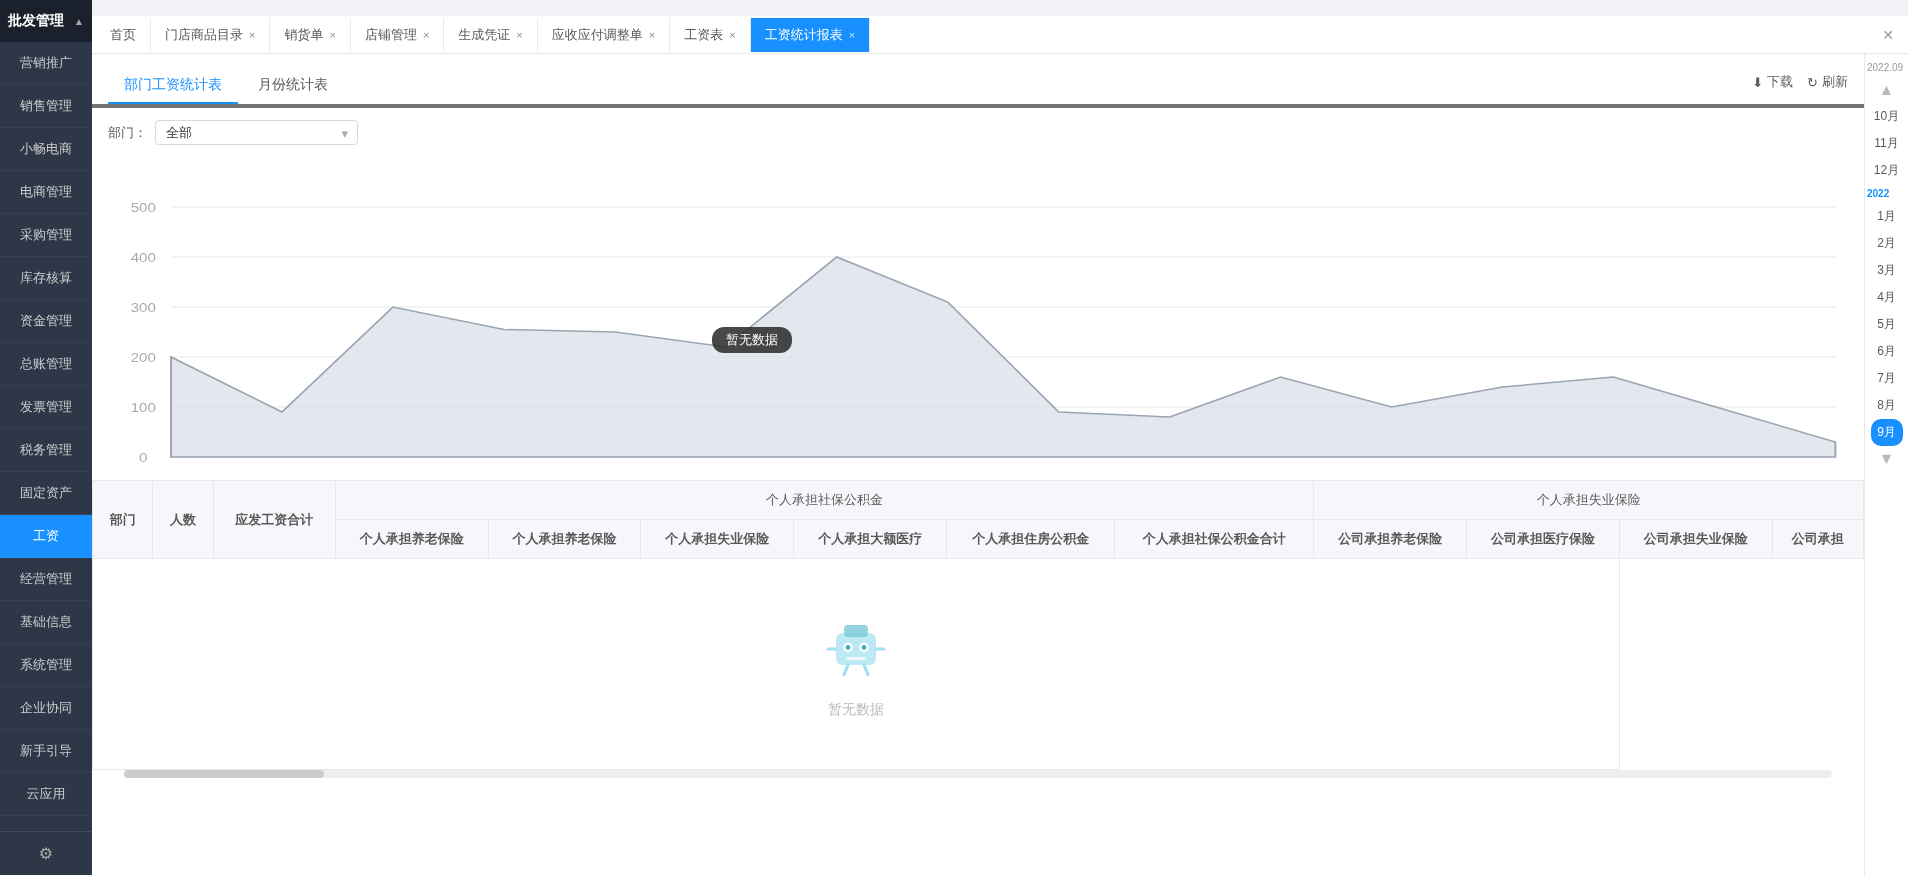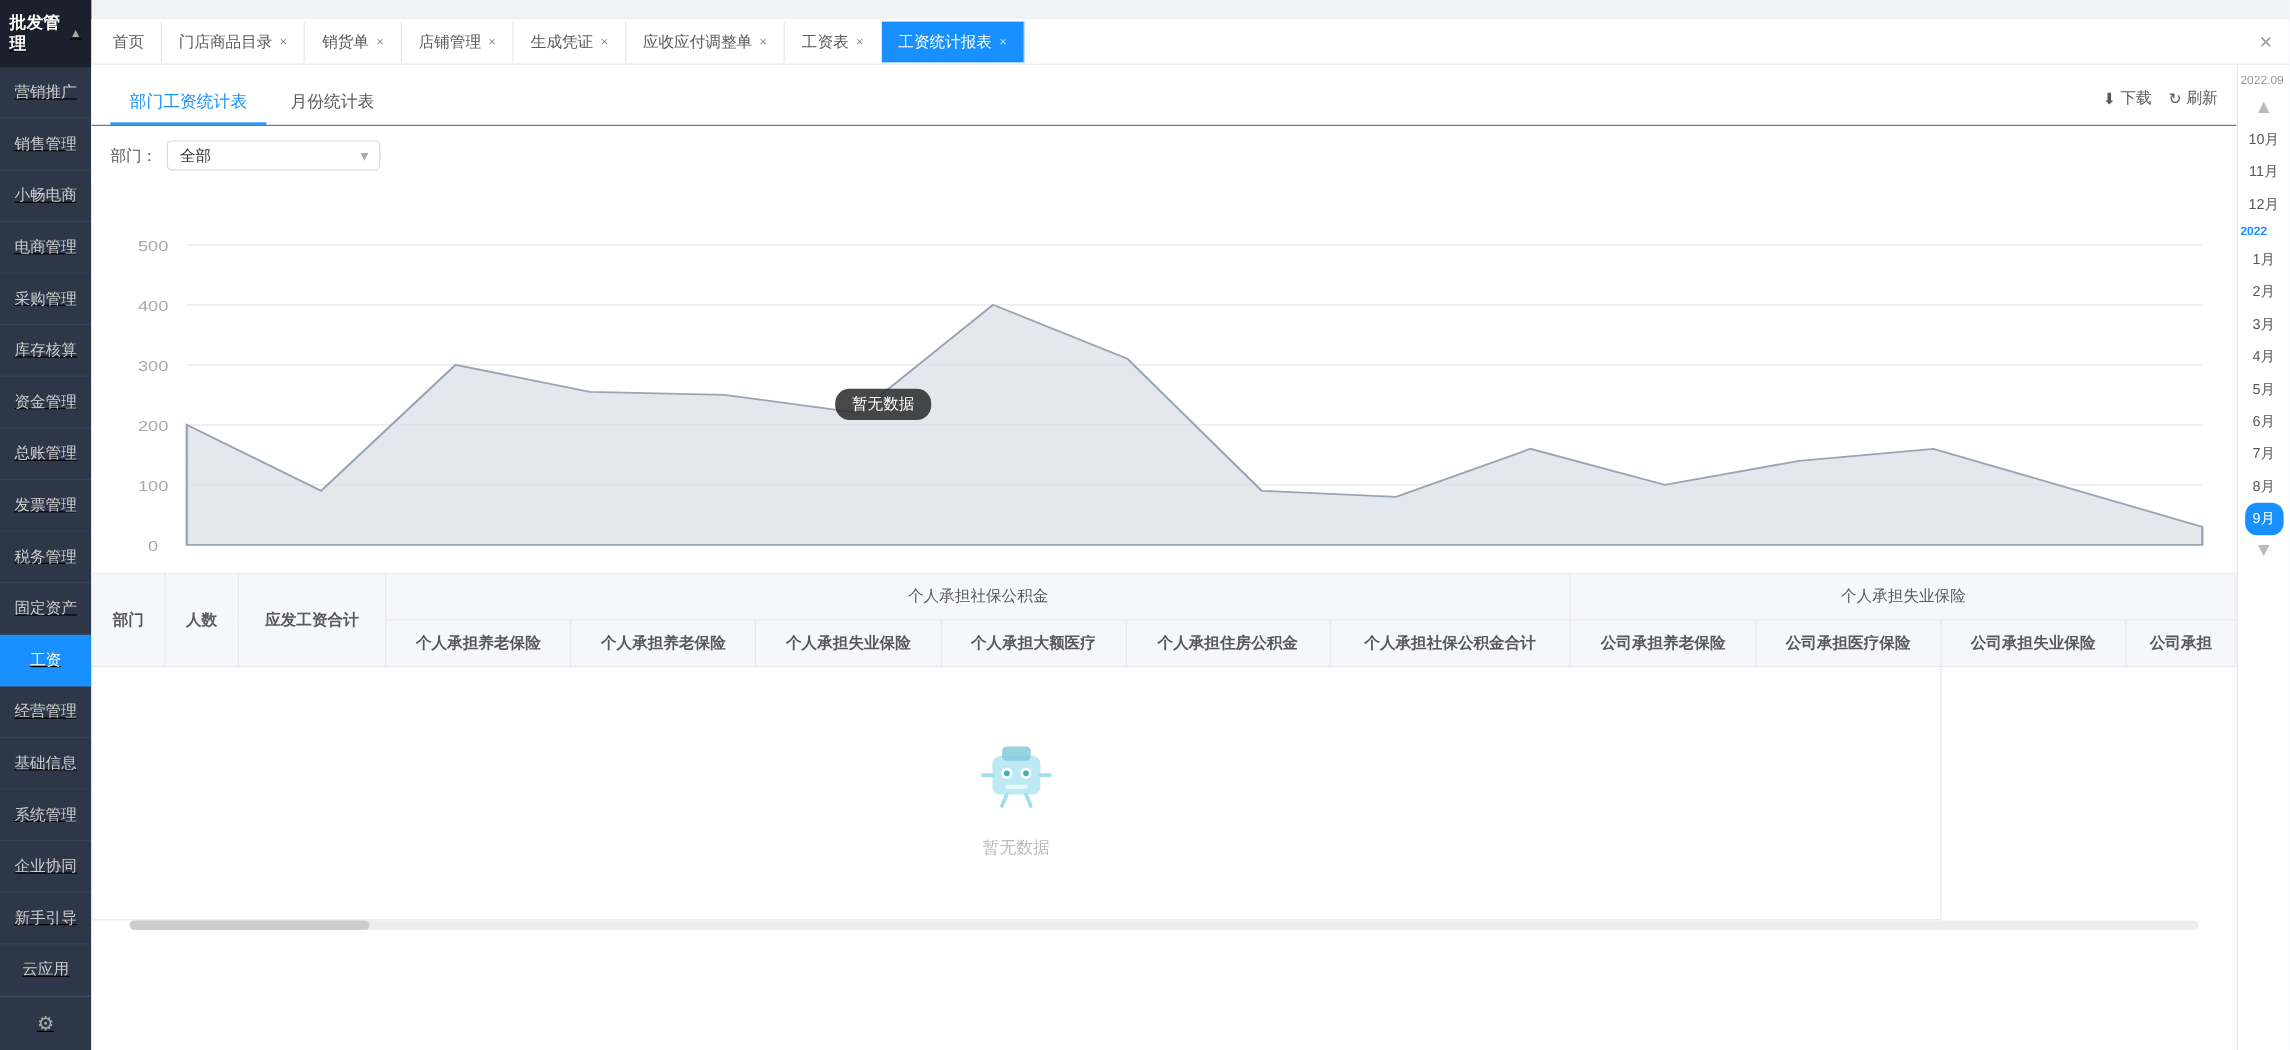--- a/index.html
+++ b/index.html
@@ -1,26 +1,25 @@
 <!DOCTYPE html>
 <html><head>
   <meta charset="utf-8">
   <style>
     * { box-sizing: border-box; margin: 0; padding: 0; }
     body { font-family: 'Microsoft YaHei', Arial, sans-serif; font-size: 13px; display: flex; height: 875px; overflow: hidden; background: #f0f2f5; }
 
     
     .sidebar {
-      width: 76px;
+      width: 92px;
       background: #2d3748;
       display: flex;
       flex-direction: column;
       height: 100%;
       flex-shrink: 0;
-      text-decoration: underline;
     }
     .sidebar-header {
       background: #1a202c;
       color: #fff;
       padding: 12px 8px;
       font-size: 14px;
       font-weight: bold;
       display: flex;
       align-items: center;
       justify-content: space-between;
@@ -112,21 +111,21 @@
       overflow-y: auto;
       display: flex;
       flex-direction: column;
     }
 
     
     .inner-tabs {
       display: flex;
       align-items: center;
       padding: 14px 16px 0;
-      border-bottom: 1px solid #737373;
+      border-bottom: 4px solid #737373;
       background: #fff;
       flex-shrink: 0;
     }
     .inner-tab {
       padding: 8px 16px;
       font-size: 14px;
       color: #595959;
       cursor: pointer;
       margin-right: 4px;
       border-bottom: 2px solid transparent;
@@ -158,21 +157,21 @@
     }
     .filter-label { font-size: 13px; color: #595959; margin-right: 8px; }
     .filter-select {
       border: 1px solid #d9d9d9;
       border-radius: 4px;
       padding: 4px 30px 4px 10px;
       font-size: 13px;
       color: #333;
       background: #fff;
       appearance: none;
-      width: 178px;
+      width: 203px;
       cursor: pointer;
       position: relative;
     }
     .filter-select-wrap { position: relative; display: inline-block; }
     .filter-select-wrap::after {
       content: '▾';
       position: absolute;
       right: 10px;
       top: 50%;
       transform: translateY(-50%);

